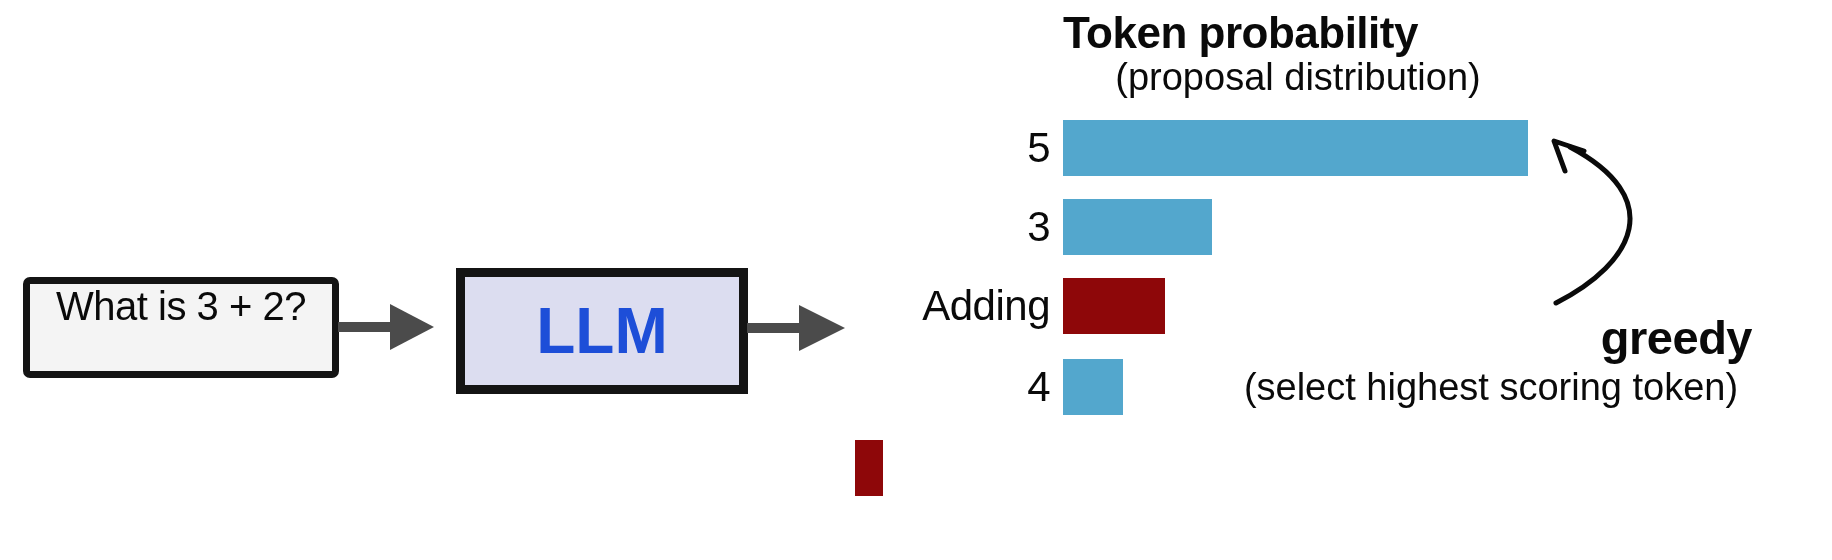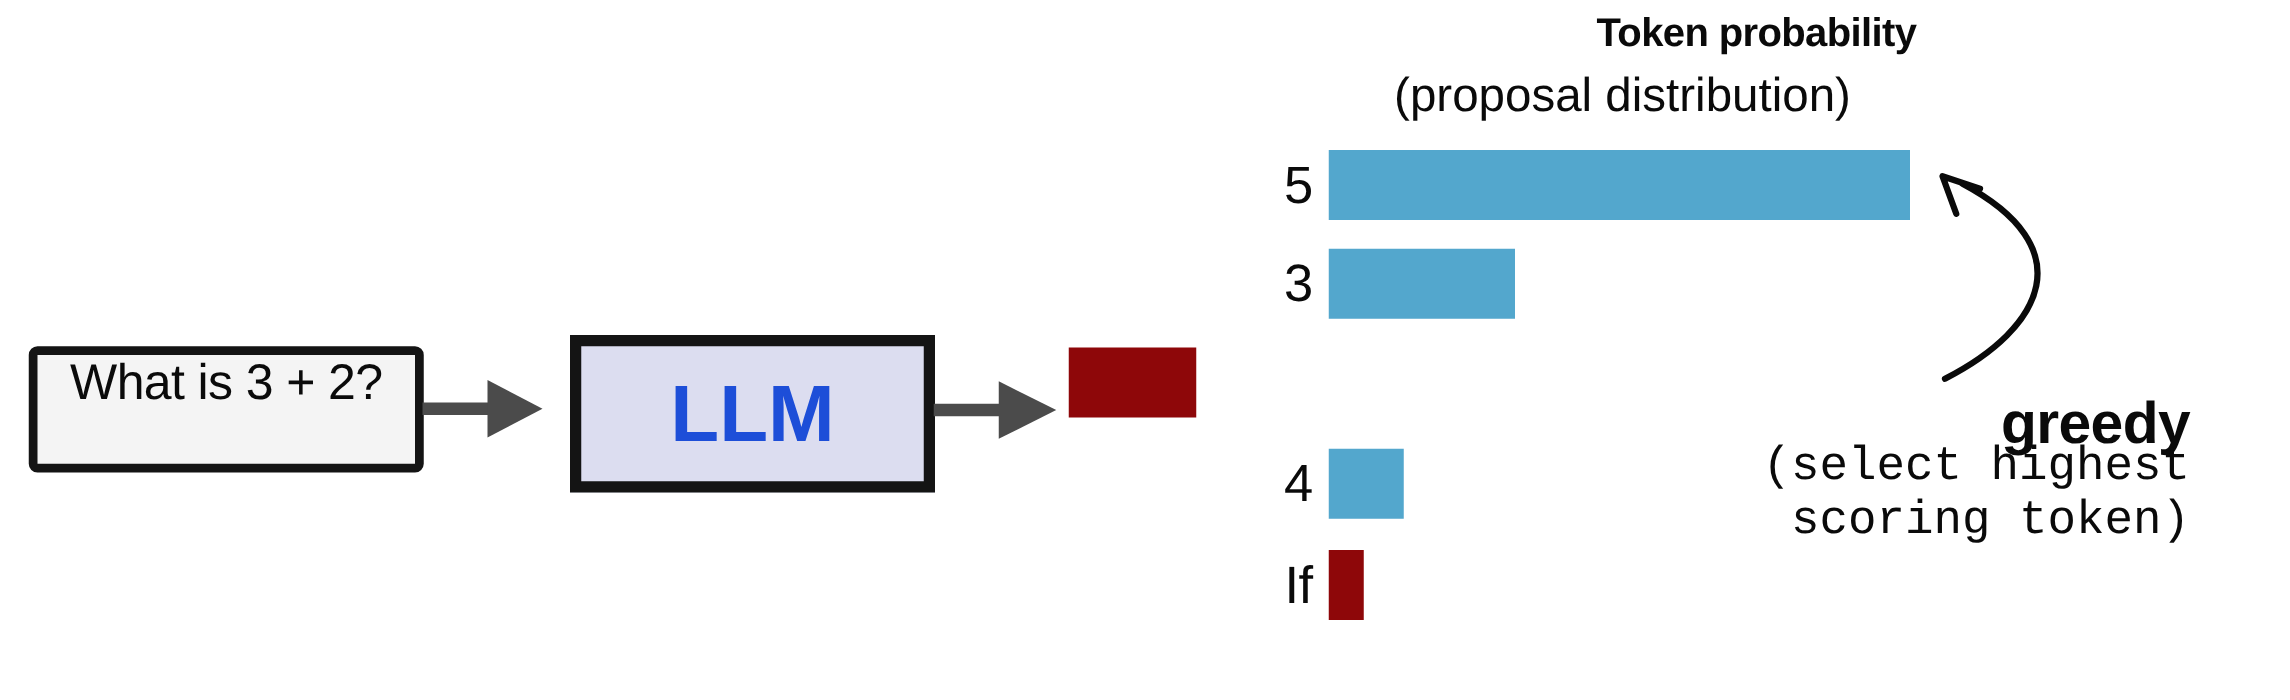--- a/index.html
+++ b/index.html
@@ -24,21 +24,21 @@
     width:292px;height:126px;box-sizing:border-box;
     background:#dcddf0;border:9px solid #141414;
     display:flex;align-items:center;justify-content:center;
   }
   .llm-box span{font-size:64px;font-weight:700;color:#1d4ed8;letter-spacing:0px;}
   
   .arrow-layer{position:absolute;left:0;top:0;width:1832px;height:560px;pointer-events:none;}
   
   .chart-title{
     position:absolute;left:1063px;top:8px;width:470px;
-    text-align:right;font-size:32px;font-weight:700;color:#0a0a0a;letter-spacing:-0.5px;
+    text-align:left;font-size:44px;font-weight:700;color:#0a0a0a;letter-spacing:-0.5px;
   }
   .chart-subtitle{
     position:absolute;left:1063px;top:56px;width:470px;
     text-align:center;font-size:38px;font-weight:400;color:#0a0a0a;
   }
   .bar-row{
     position:absolute;left:855px;height:56px;
     display:flex;align-items:center;
   }
   .bar-row .cat{
@@ -50,22 +50,22 @@
   .row-1{top:199px;}
   .row-2{top:278px;}
   .row-3{top:359px;}
   .row-4{top:440px;}
   
   .greedy-label{
     position:absolute;left:1230px;top:310px;width:522px;
     text-align:right;font-size:47px;font-weight:700;color:#0a0a0a;letter-spacing:-0.5px;
   }
   .greedy-sublabel{
-    position:absolute;left:1230px;top:352px;width:522px;
-    text-align:right;font-size:38px;font-weight:400;color:#0a0a0a;font-family:Liberation Mono, monospace;
+    position:absolute;left:1230px;top:366px;width:522px;
+    text-align:center;font-size:38px;font-weight:400;color:#0a0a0a;
   }
 </style>
 </head>
 <body>
 
 <div class="canvas">
 
   <div class="prompt-box">
     <span>What is 3 + 2?</span>
   </div>
@@ -95,28 +95,28 @@
 
     <div class="bar-row row-0">
       <span class="cat">5</span>
       <div class="bar" style="width: 465px; background: rgb(83, 167, 205);"></div>
     </div>
     <div class="bar-row row-1">
       <span class="cat">3</span>
       <div class="bar" style="width: 149px; background: rgb(83, 167, 205);"></div>
     </div>
     <div class="bar-row row-2">
+      <span class="cat">Adding</span>
       <div class="bar" style="width: 102px; background: rgb(142, 7, 9);"></div>
     </div>
     <div class="bar-row row-3">
       <span class="cat">4</span>
       <div class="bar" style="width: 60px; background: rgb(83, 167, 205);"></div>
     </div>
     <div class="bar-row row-4">
-      <span class="cat">If</span>
       <div class="bar" style="width: 28px; background: rgb(142, 7, 9);"></div>
     </div>
   </div>
 
   <div class="greedy-label">greedy</div>
   <div class="greedy-sublabel">(select highest scoring token)</div>
 
 </div>
 
 </body></html>

